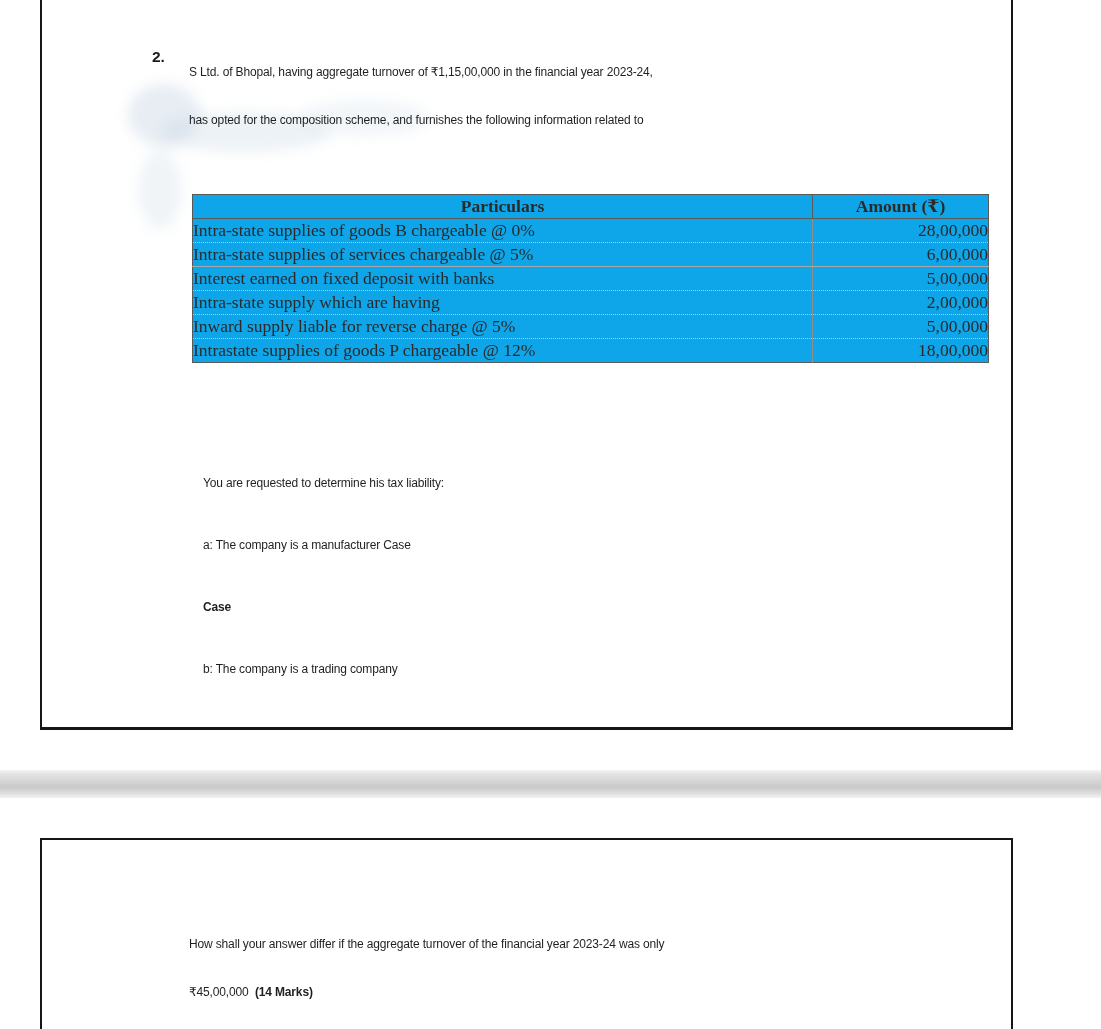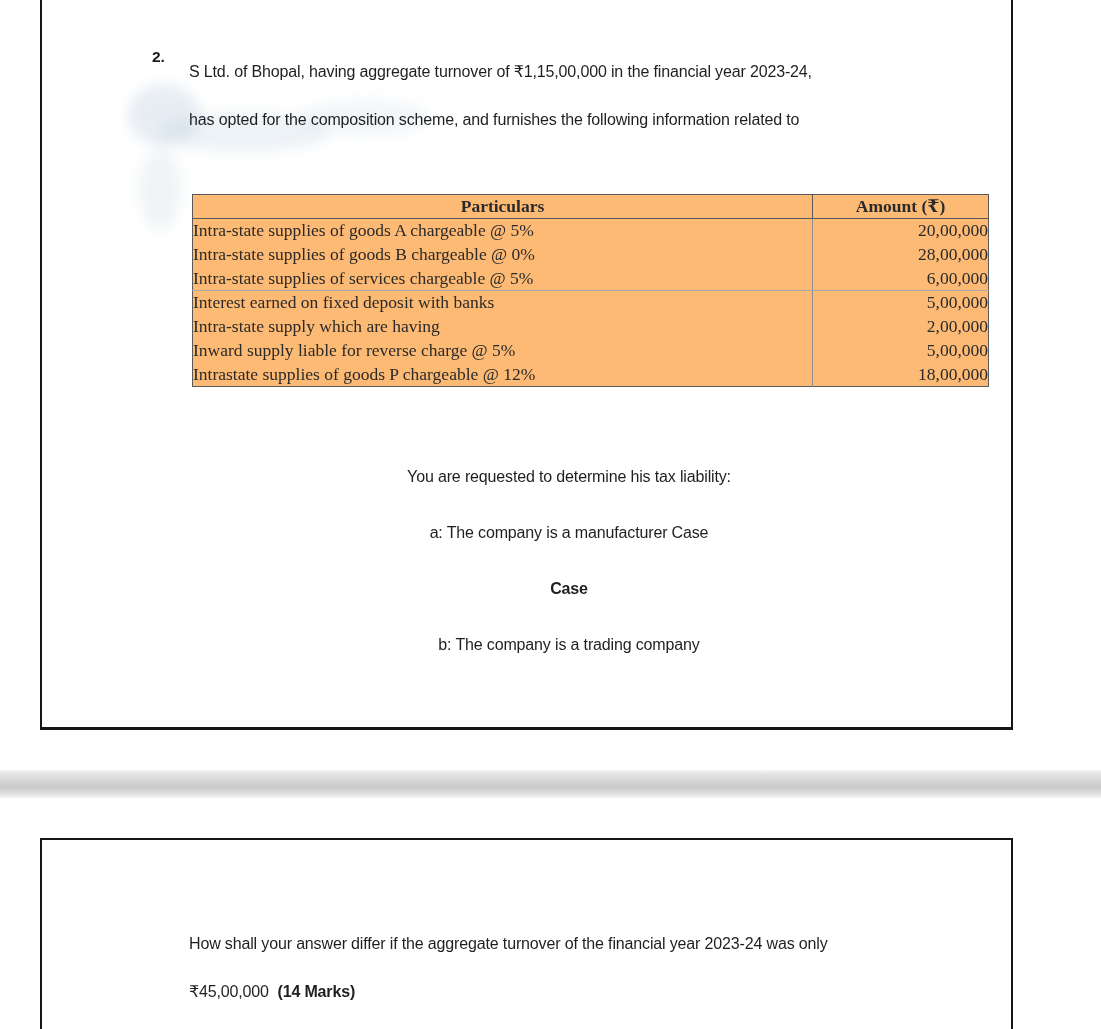--- a/index.html
+++ b/index.html
@@ -88,60 +88,60 @@
   .q-num {
     position: absolute;
     left: 0;
     top: 0;
     font-size: 15.5px;
     font-weight: bold;
     color: #1b1b1b;
     letter-spacing: -0.2px;
   }
   .para {
-    font-size: 16px;
+    font-size: 12px;
     line-height: 48px;
     color: #1f1f1f;
     letter-spacing: -0.15px;
     white-space: nowrap;
   }
   .q-body {
     margin-left: 37px;
     width: 795px;
   }
   .q-body .para { white-space: normal; }
 
   .lower-block {
     position: absolute;
     left: 189px;
     top: 445px;
     width: 760px;
   }
-  .lower-block .para { margin: 8px; text-align: center; }
+  .lower-block .para { margin: 14px; }
   .para.bold { font-weight: bold; }
 
   .page-two-block {
     position: absolute;
     left: 189px;
     top: 920px;
     width: 780px;
   }
 
   .marks { font-weight: bold; }
 
   
   #particulars-table {
     position: absolute;
     left: 192px;
     top: 194px;
     width: 796px;
     border-collapse: collapse;
     table-layout: fixed;
     font-family: "Liberation Serif", "DejaVu Serif", serif;
-    background: #fdba74;
+    background: #0ea5e9;
   }
   #particulars-table col.c-part { width: 620px; }
   #particulars-table col.c-amt  { width: 176px; }
 
   #particulars-table th,
   #particulars-table td {
     font-size: 17.5px;
     color: #2a2a2a;
     padding: 0;
     height: 23px;
@@ -207,24 +207,20 @@
     <col class="c-amt">
   </colgroup>
   <thead>
     <tr>
       <th class="part-head">Particulars</th>
       <th class="amt-head">Amount (₹)</th>
     </tr>
   </thead>
   <tbody>
     <tr>
-      <td class="cell-part">Intra-state supplies of goods A chargeable @ 5%</td>
-      <td class="cell-amt">20,00,000</td>
-    </tr>
-    <tr>
       <td class="cell-part">Intra-state supplies of goods B chargeable @ 0%</td>
       <td class="cell-amt">28,00,000</td>
     </tr>
     <tr class="group-end">
       <td class="cell-part">Intra-state supplies of services chargeable @ 5%</td>
       <td class="cell-amt">6,00,000</td>
     </tr>
     <tr>
       <td class="cell-part">Interest earned on fixed deposit with banks</td>
       <td class="cell-amt">5,00,000</td>

